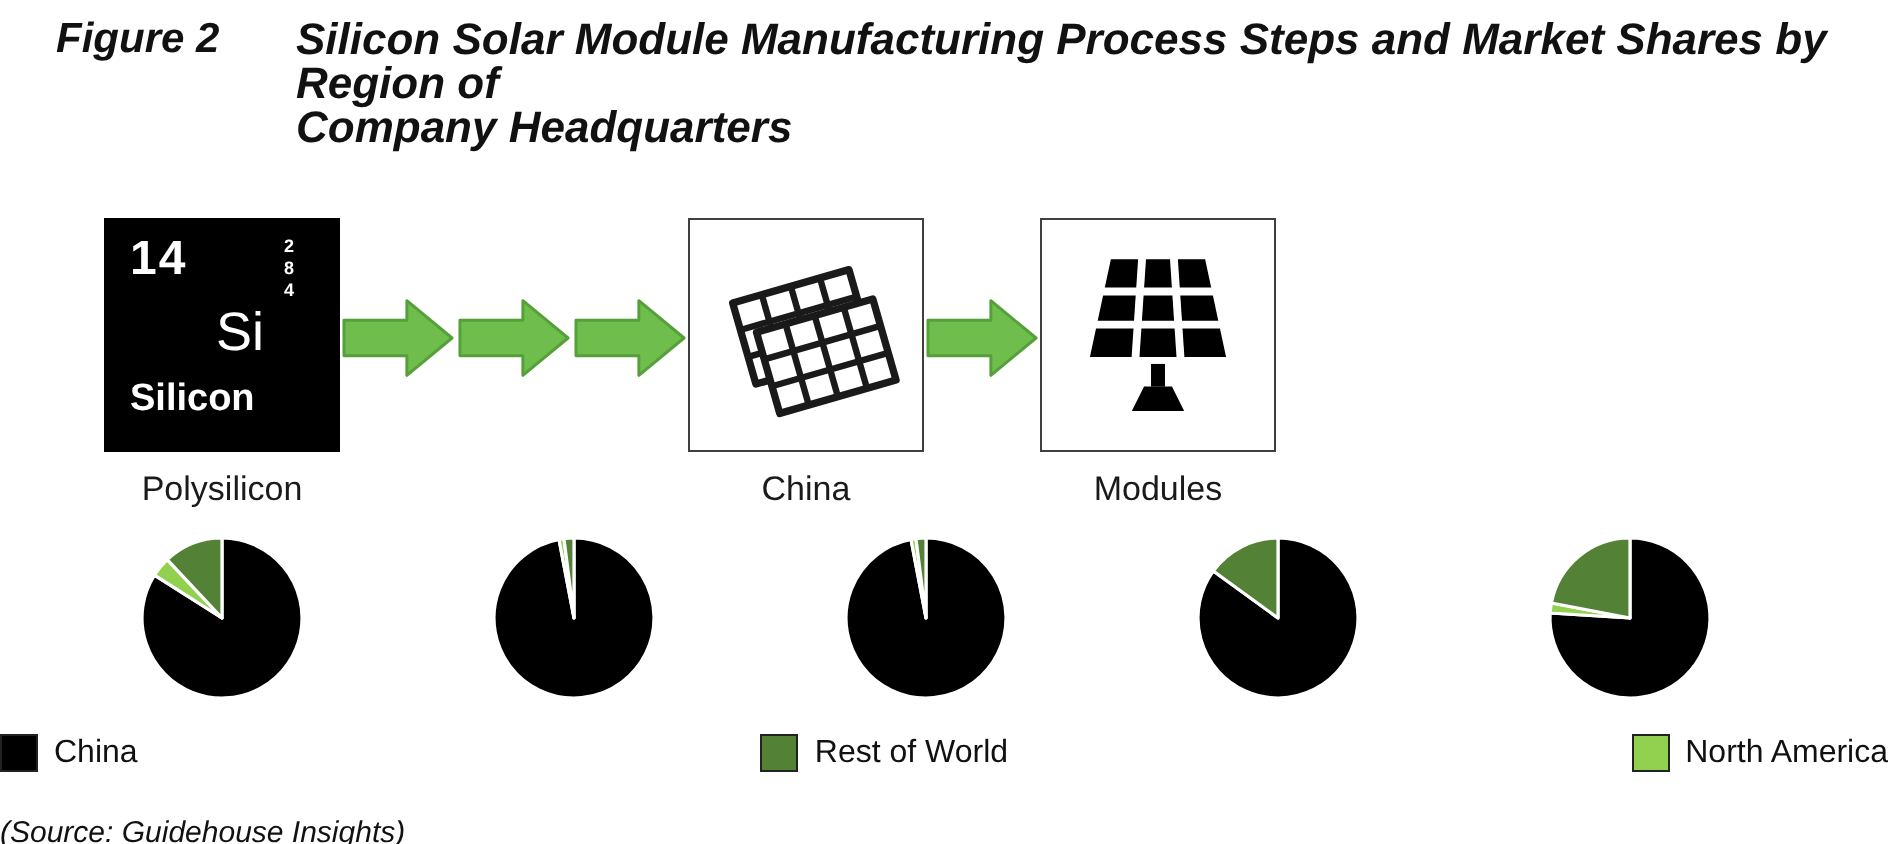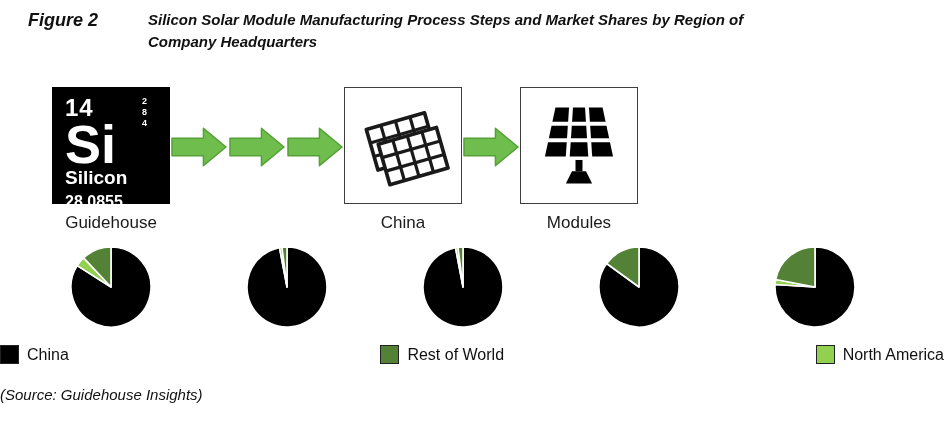--- a/index.html
+++ b/index.html
@@ -5,38 +5,38 @@
   html,body{margin:0;padding:0;background:#ffffff;}
   body{
     width:944px;height:422px;overflow:hidden;
     font-family:"Liberation Sans","DejaVu Sans",sans-serif;
     color:#111;
   }
   .page{position:relative;width:944px;height:422px;}
 
   
   .fig-header{display:flex;align-items:flex-start;padding:9px 30px 0 28px;}
-  .fig-label{flex:none;width:120px;font-size:18px;font-weight:bold;font-style:italic;line-height:22px;}
-  .fig-title{font-size:15px;font-weight:bold;font-style:italic;line-height:22px;}
+  .fig-label{flex:none;width:120px;font-size:21px;font-weight:bold;font-style:italic;line-height:22px;}
+  .fig-title{font-size:22px;font-weight:bold;font-style:italic;line-height:22px;}
 
   
   .process-row{display:flex;align-items:flex-start;padding-left:52px;margin-top:34px;}
   .step-col{flex:none;width:118px;display:flex;flex-direction:column;align-items:center;}
   .step-box{
     box-sizing:border-box;width:118px;height:117px;border:1px solid #3f3f3f;background:#ffffff;
     display:flex;align-items:center;justify-content:center;
   }
   .step-label{margin-top:8px;font-size:17px;line-height:21px;color:#1a1a1a;text-align:center;}
 
   
   .silicon-tile{background:#000;border:1px solid #000;display:block;padding:6px 10px 0 12px;color:#fff;}
   .si-top{display:flex;justify-content:space-between;align-items:flex-start;}
   .si-number{font-size:24px;font-weight:bold;line-height:28px;letter-spacing:1px;}
   .si-shells{display:flex;flex-direction:column;font-size:9px;font-weight:bold;line-height:11px;margin:2px 12px 0 0;text-align:center;}
-  .si-symbol{font-size:54px;font-weight:bold;line-height:38px;margin-top:-4px;}
+  .si-symbol{font-size:27px;font-weight:normal;line-height:38px;margin-top:-4px;margin-left:43px;}
   .si-name{font-size:19px;font-weight:bold;margin-top:4px;}
   .si-mass{font-size:16px;font-weight:bold;margin-top:4px;}
 
   
   .arrow-slot{flex:none;width:58px;display:flex;justify-content:center;margin-top:39px;}
 
   
   .pies-row{display:flex;padding-left:52px;margin-top:12px;}
   .pie-cell{flex:none;width:118px;display:flex;justify-content:center;}
   .pie-cell + .arrow-gap{flex:none;width:58px;}
@@ -72,23 +72,22 @@
         <div class="si-top">
           <span class="si-number">14</span>
           <span class="si-shells">
             <span>2</span>
             <span>8</span>
             <span>4</span>
           </span>
         </div>
         <div class="si-symbol">Si</div>
         <div class="si-name">Silicon</div>
-        <div class="si-mass">28.0855</div>
       </div>
-      <div class="step-label">Guidehouse</div>
+      <div class="step-label">Polysilicon</div>
     </div>
 
     <div class="arrow-slot">
       <svg width="57" height="42" viewBox="0 0 58 42">
         <polygon class="arrow-shape" points="1,12 33,12 33,2 56,21 33,40 33,30 1,30" stroke-width="1.5" stroke-linejoin="round" fill="#6FBE4D" stroke="#55A038"></polygon>
       </svg>
     </div>
 
 
     <div class="arrow-slot">

